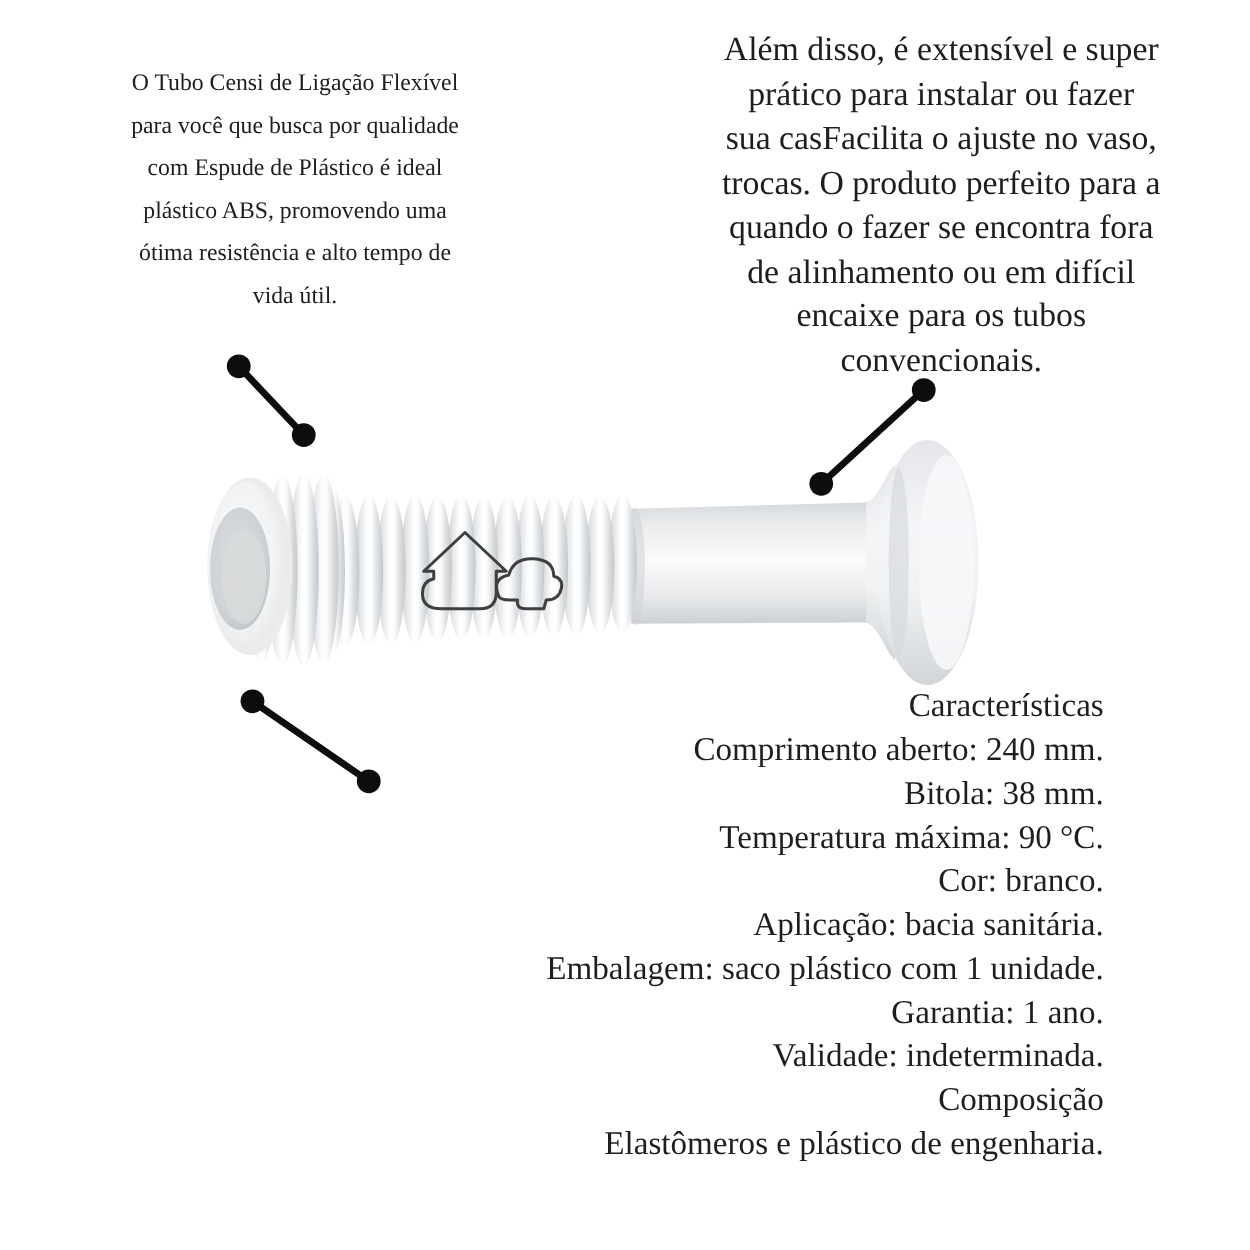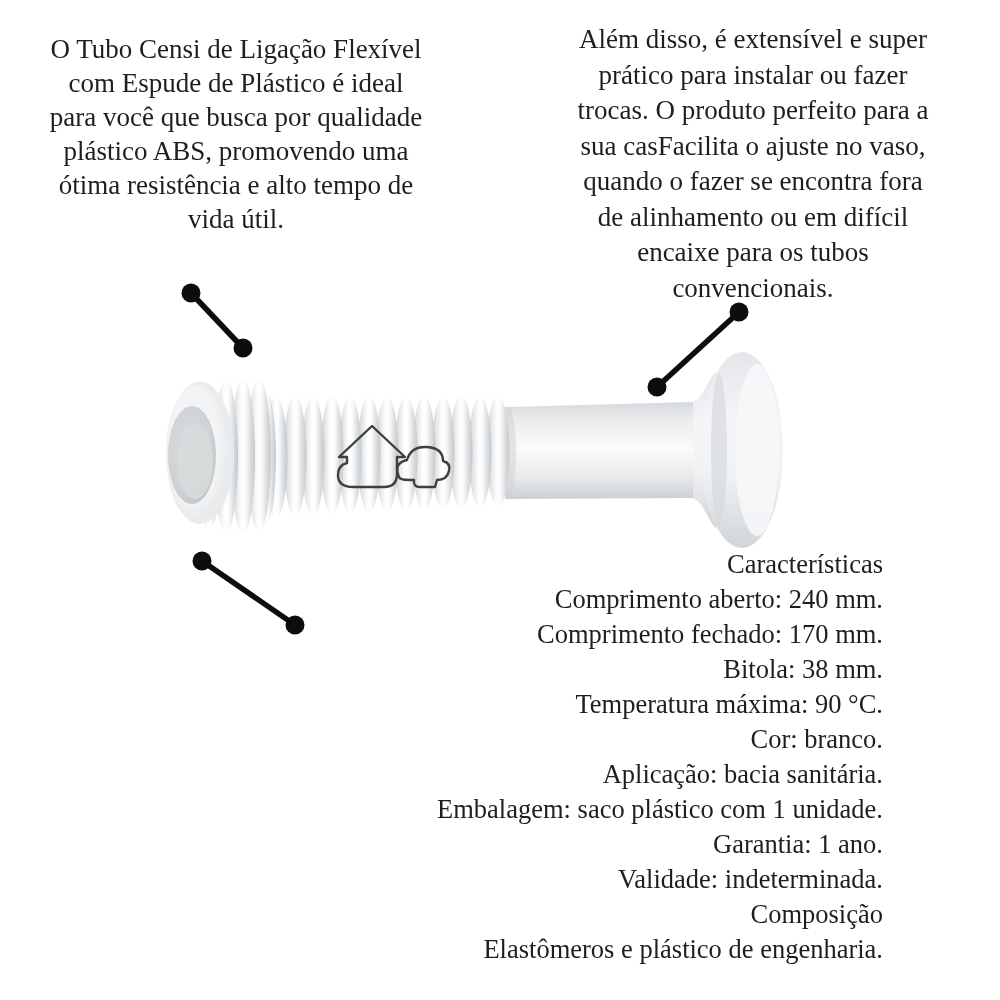--- a/index.html
+++ b/index.html
@@ -6,21 +6,21 @@
   body{
     width:1000px;height:1000px;
     background:#ffffff;
     font-family:"Liberation Serif","DejaVu Serif",serif;
     color:#1e1e1e;
   }
   .canvas{position:relative;width:1000px;height:1000px;overflow:hidden;background:#ffffff;}
   .art{position:absolute;left:0;top:0;width:1000px;height:1000px;}
   .para{position:absolute;text-align:center;}
   .para .ln{white-space:nowrap;}
-  .intro-left{left:6px;top:32px;width:460px;font-size:27px;line-height:34px;}
+  .intro-left{left:6px;top:50px;width:460px;font-size:19px;line-height:34px;}
   .intro-right{left:505px;top:22px;width:496px;font-size:27px;line-height:35.5px;}
   .specs{position:absolute;left:83px;top:547px;width:800px;text-align:center;
          font-size:26.5px;line-height:35px;}
   .specs .ln{white-space:nowrap;text-align:right;}
 </style>
 </head>
 <body>
 
 <div class="canvas">
 
@@ -121,42 +121,41 @@
       <g>
         <line x1="202" y1="561" x2="295" y2="625"></line>
         <circle cx="202" cy="561" r="9.5" stroke="none"></circle>
         <circle cx="295" cy="625" r="9.5" stroke="none"></circle>
       </g>
     </g>
   </svg>
 
   <div class="para intro-left">
     <div class="ln">O Tubo Censi de Ligação Flexível</div>
+    <div class="ln">para você que busca por qualidade</div>
     <div class="ln">com Espude de Plástico é ideal</div>
-    <div class="ln">para você que busca por qualidade</div>
     <div class="ln">plástico ABS, promovendo uma</div>
     <div class="ln">ótima resistência e alto tempo de</div>
     <div class="ln">vida útil.</div>
   </div>
 
   <div class="para intro-right">
     <div class="ln">Além disso, é extensível e super</div>
     <div class="ln">prático para instalar ou fazer</div>
+    <div class="ln">sua casFacilita o ajuste no vaso,</div>
     <div class="ln">trocas. O produto perfeito para a</div>
-    <div class="ln">sua casFacilita o ajuste no vaso,</div>
     <div class="ln">quando o fazer se encontra fora</div>
     <div class="ln">de alinhamento ou em difícil</div>
     <div class="ln">encaixe para os tubos</div>
     <div class="ln">convencionais.</div>
   </div>
 
   <div class="specs">
     <div class="ln">Características</div>
     <div class="ln">Comprimento aberto: 240 mm.</div>
-    <div class="ln">Comprimento fechado: 170 mm.</div>
     <div class="ln">Bitola: 38 mm.</div>
     <div class="ln">Temperatura máxima: 90 °C.</div>
     <div class="ln">Cor: branco.</div>
     <div class="ln">Aplicação: bacia sanitária.</div>
     <div class="ln">Embalagem: saco plástico com 1 unidade.</div>
     <div class="ln">Garantia: 1 ano.</div>
     <div class="ln">Validade: indeterminada.</div>
     <div class="ln">Composição</div>
     <div class="ln">Elastômeros e plástico de engenharia.</div>
   </div>

